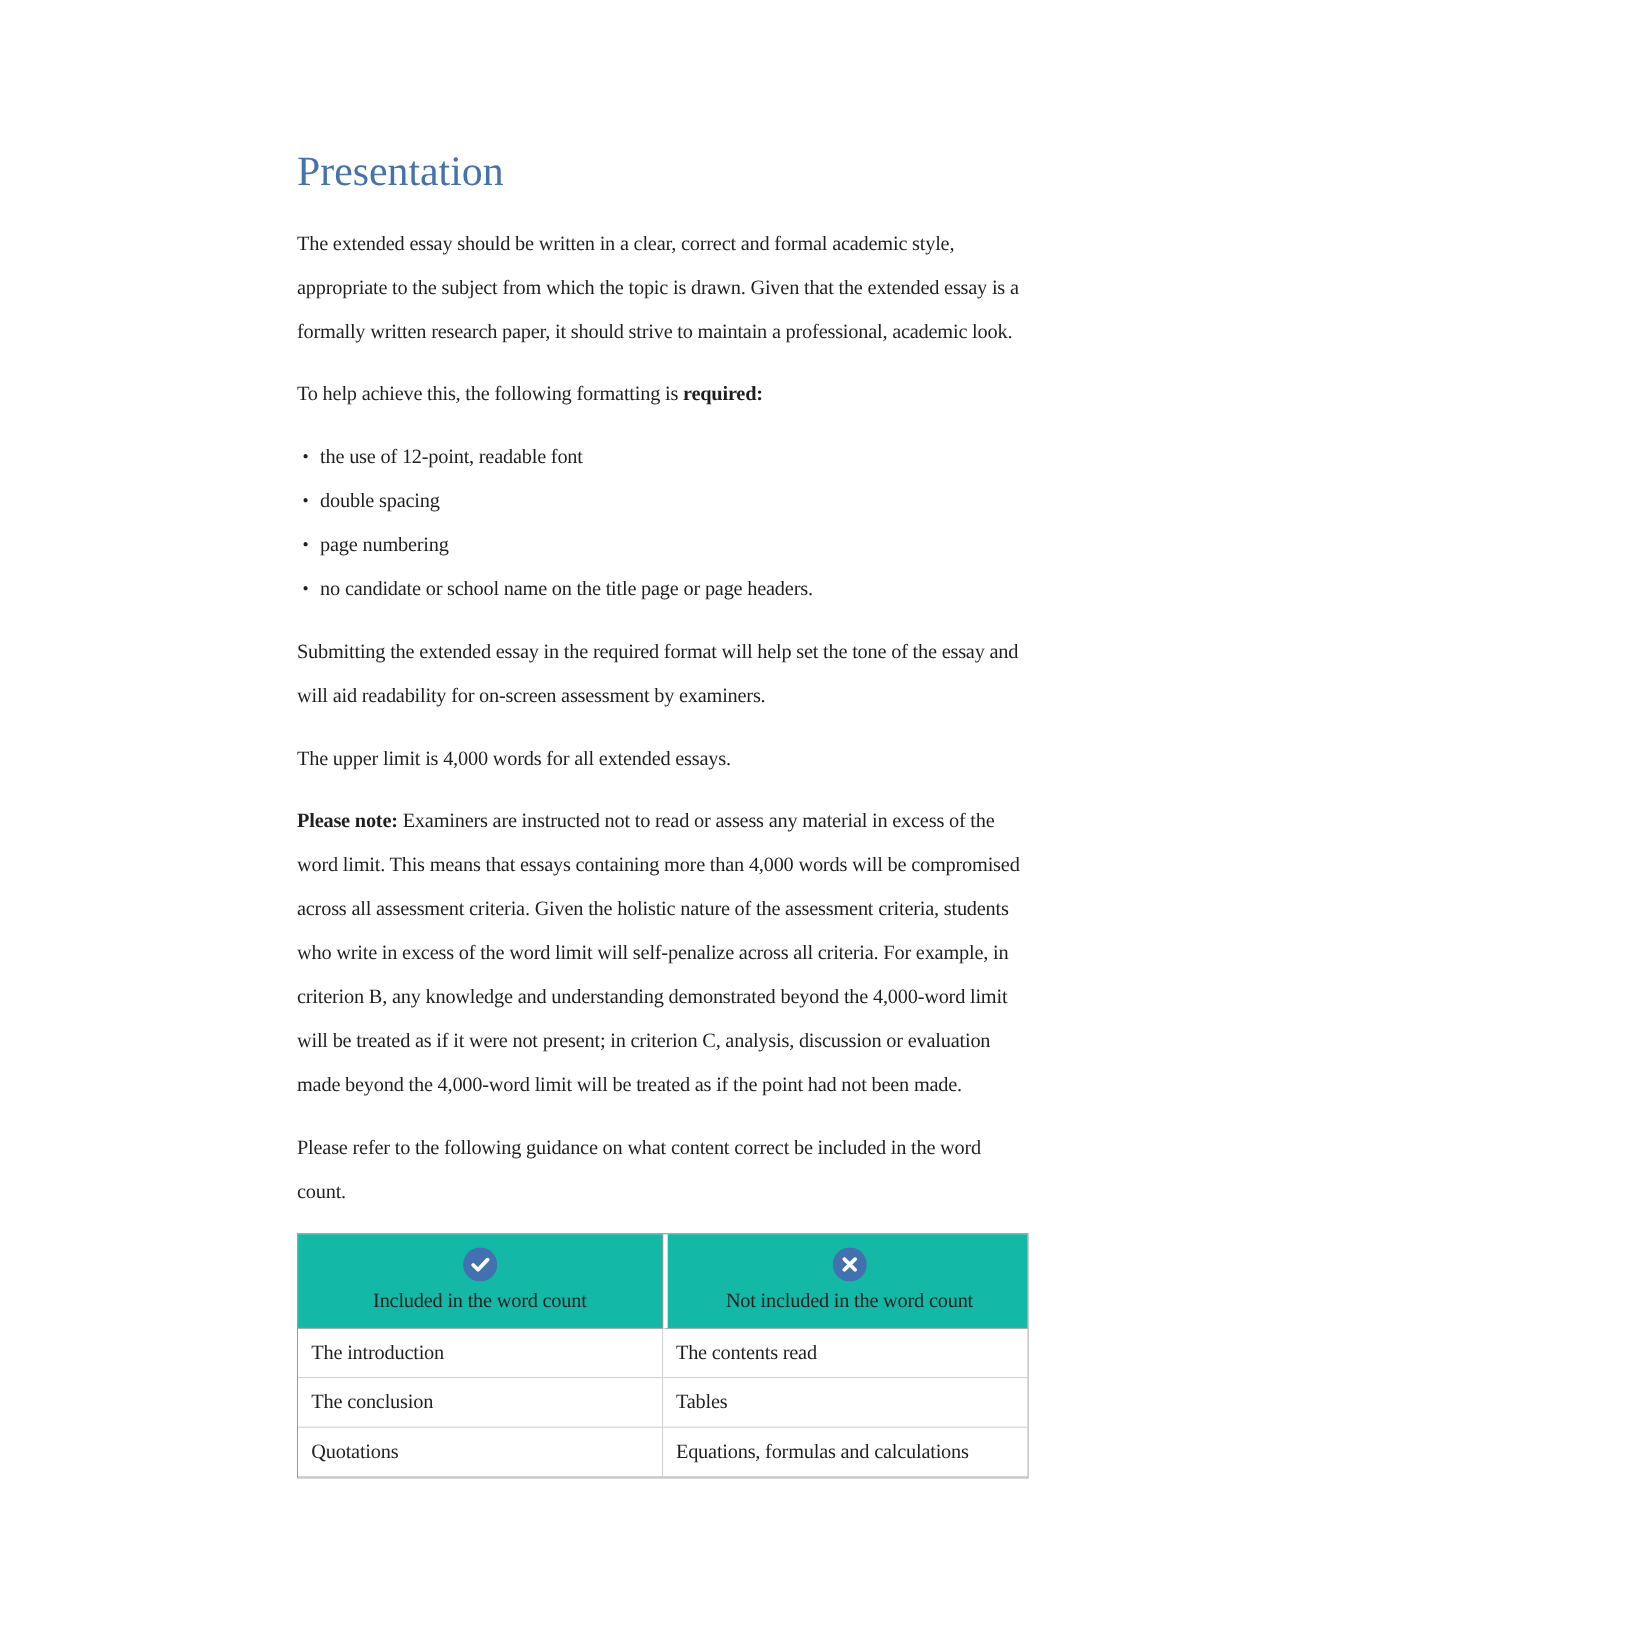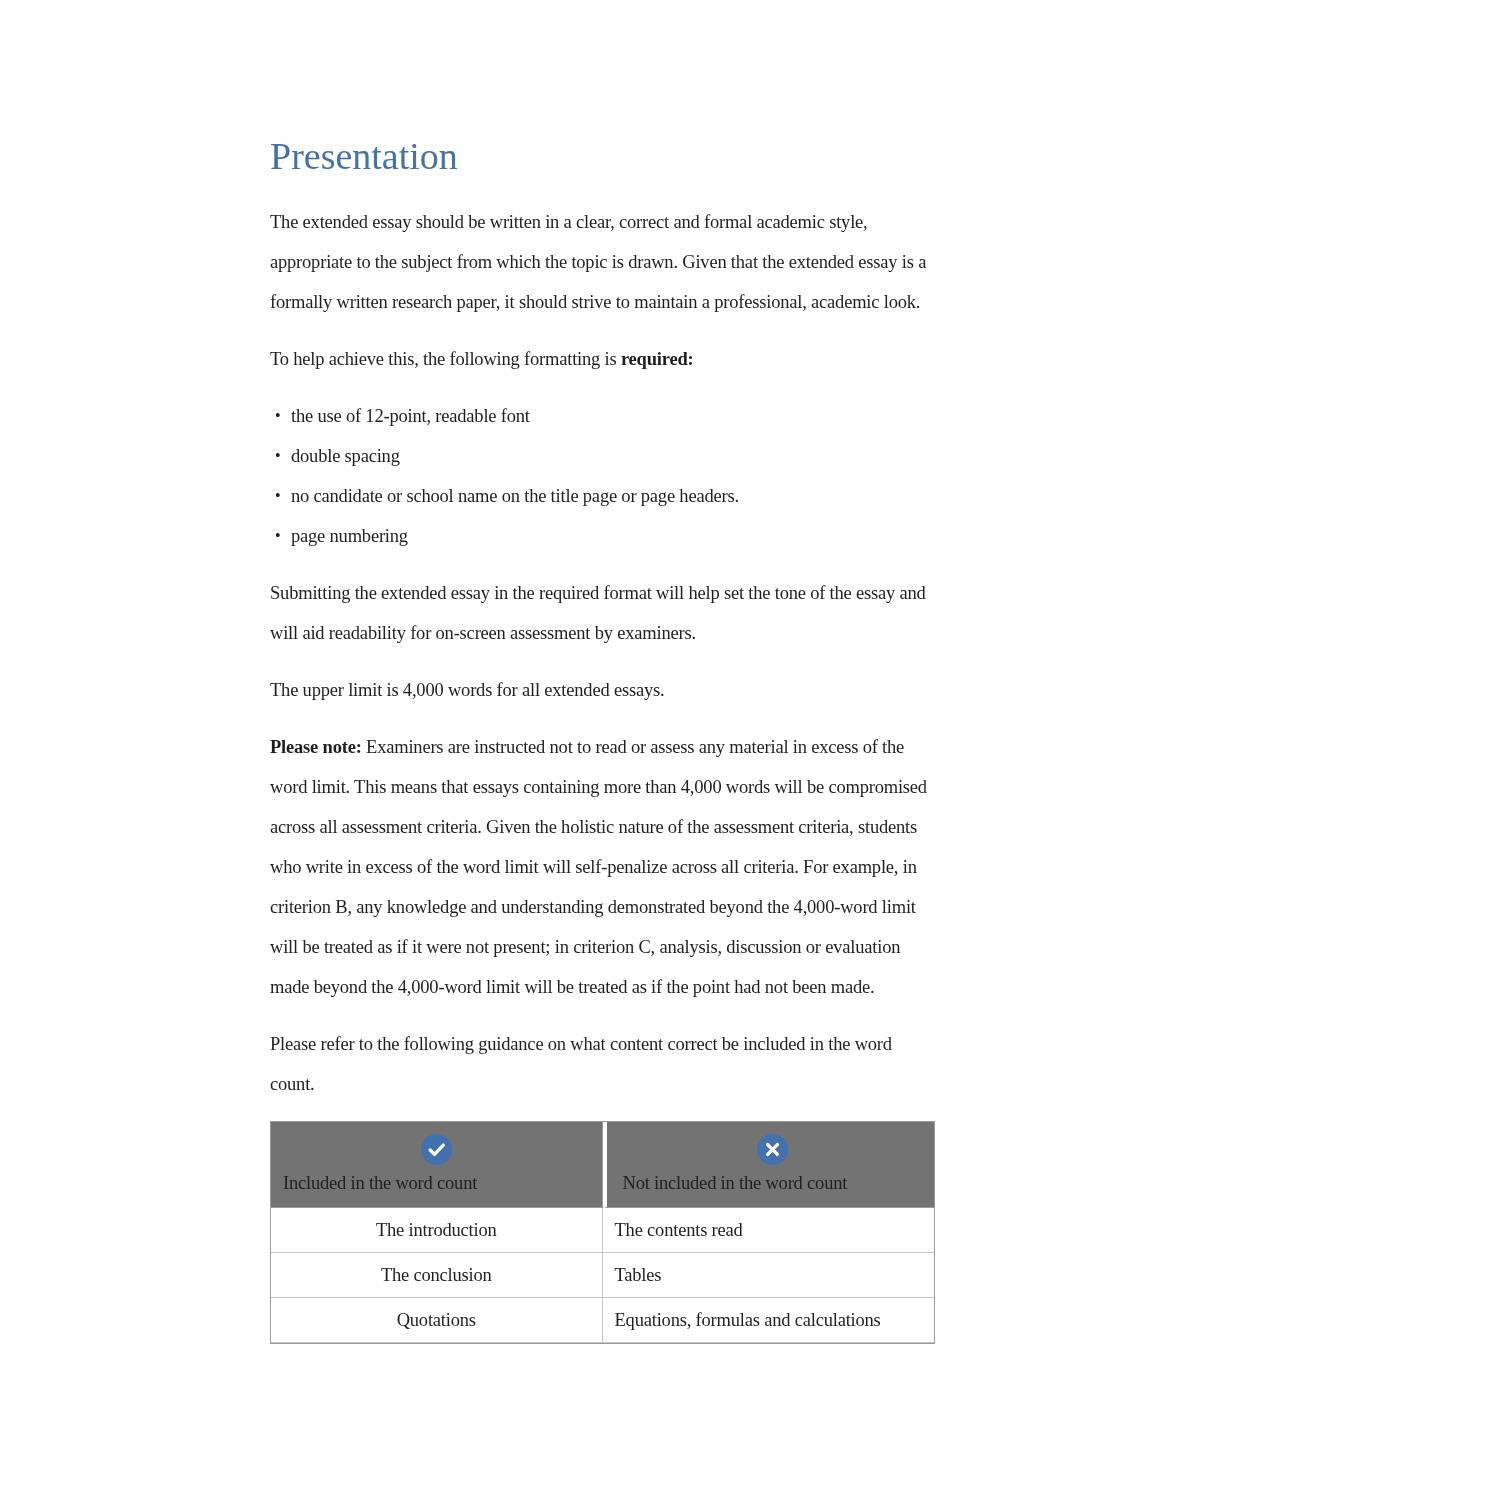--- a/index.html
+++ b/index.html
@@ -62,26 +62,26 @@
 
   table.wc-table {
     width: 100%;
     border-collapse: separate;
     border-spacing: 0;
     border: 1px solid #9a9a9a;
     margin-top: 14px;
     table-layout: fixed;
   }
   table.wc-table th {
-    background: #737373;
+    background: #14b8a6;
     border-bottom: 1px solid #9a9a9a;
     vertical-align: top;
     padding: 12px 12px 13px 12px;
     font-weight: 400;
-    text-align: left;
+    text-align: center;
   }
   table.wc-table th.col-included { border-right: 1px solid #9a9a9a; }
   table.wc-table th.col-not-included { border-left: 4px solid #ffffff; padding-left: 16px; }
   .th-icon-wrap { text-align: center; height: 31px; }
   .th-icon-wrap svg { display: inline-block; vertical-align: top; }
   .th-label {
     margin-top: 7px;
     font-size: 18.5px;
     line-height: 22px;
     letter-spacing: -0.2px;
@@ -89,38 +89,38 @@
   }
   table.wc-table td {
     background: #ffffff;
     border-bottom: 1px solid #c6c6c6;
     padding: 11px 12px;
     font-size: 18.5px;
     line-height: 22px;
     letter-spacing: -0.2px;
     vertical-align: top;
   }
-  table.wc-table td.col-included { border-right: 1px solid #c6c6c6; text-align: center; }
+  table.wc-table td.col-included { border-right: 1px solid #c6c6c6; }
 </style>
 </head>
 <body>
 
 <div class="page">
 
   <h1 class="doc-title">Presentation</h1>
 
   <p class="body-text">The extended essay should be written in a clear, correct and formal academic style, appropriate to the subject from which the topic is drawn. Given that the extended essay is a formally written research paper, it should strive to maintain a professional, academic look.</p>
 
   <p class="body-text"><span>To help achieve this, the following formatting is </span><strong>required:</strong></p>
 
   <ul class="req-list">
     <li>the use of 12-point, readable font</li>
     <li>double spacing</li>
+    <li>page numbering</li>
     <li>no candidate or school name on the title page or page headers.</li>
-    <li>page numbering</li>
   </ul>
 
   <p class="body-text">Submitting the extended essay in the required format will help set the tone of the essay and will aid readability for on-screen assessment by examiners.</p>
 
 
   <p class="body-text">The upper limit is 4,000 words for all extended essays.</p>
 
   <p class="body-text"><strong>Please note:</strong> <span>Examiners are instructed not to read or assess any material in excess of the word limit. This means that essays containing more than 4,000 words will be compromised across all assessment criteria. Given the holistic nature of the assessment criteria, students who write in excess of the word limit will self-penalize across all criteria. For example, in criterion B, any knowledge and understanding demonstrated beyond the 4,000-word limit will be treated as if it were not present; in criterion C, analysis, discussion or evaluation made beyond the 4,000-word limit will be treated as if the point had not been made.</span></p>
 
 

